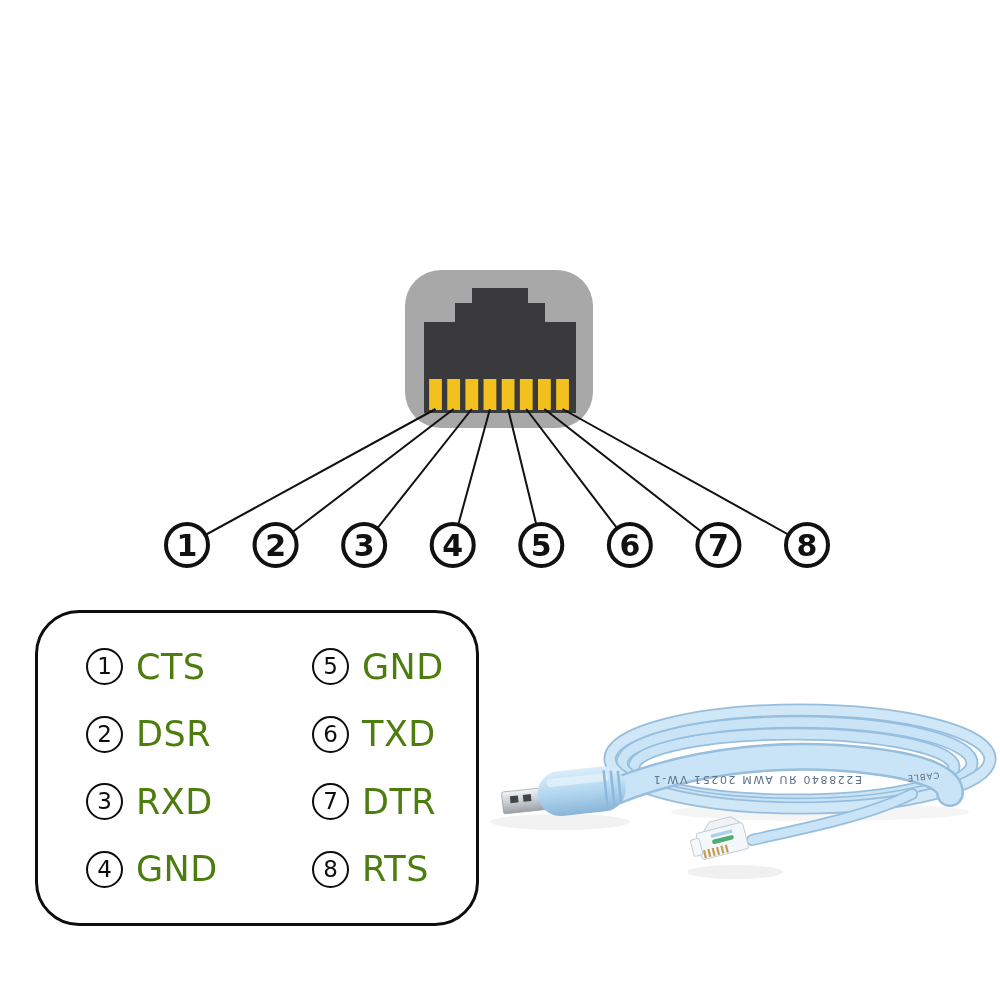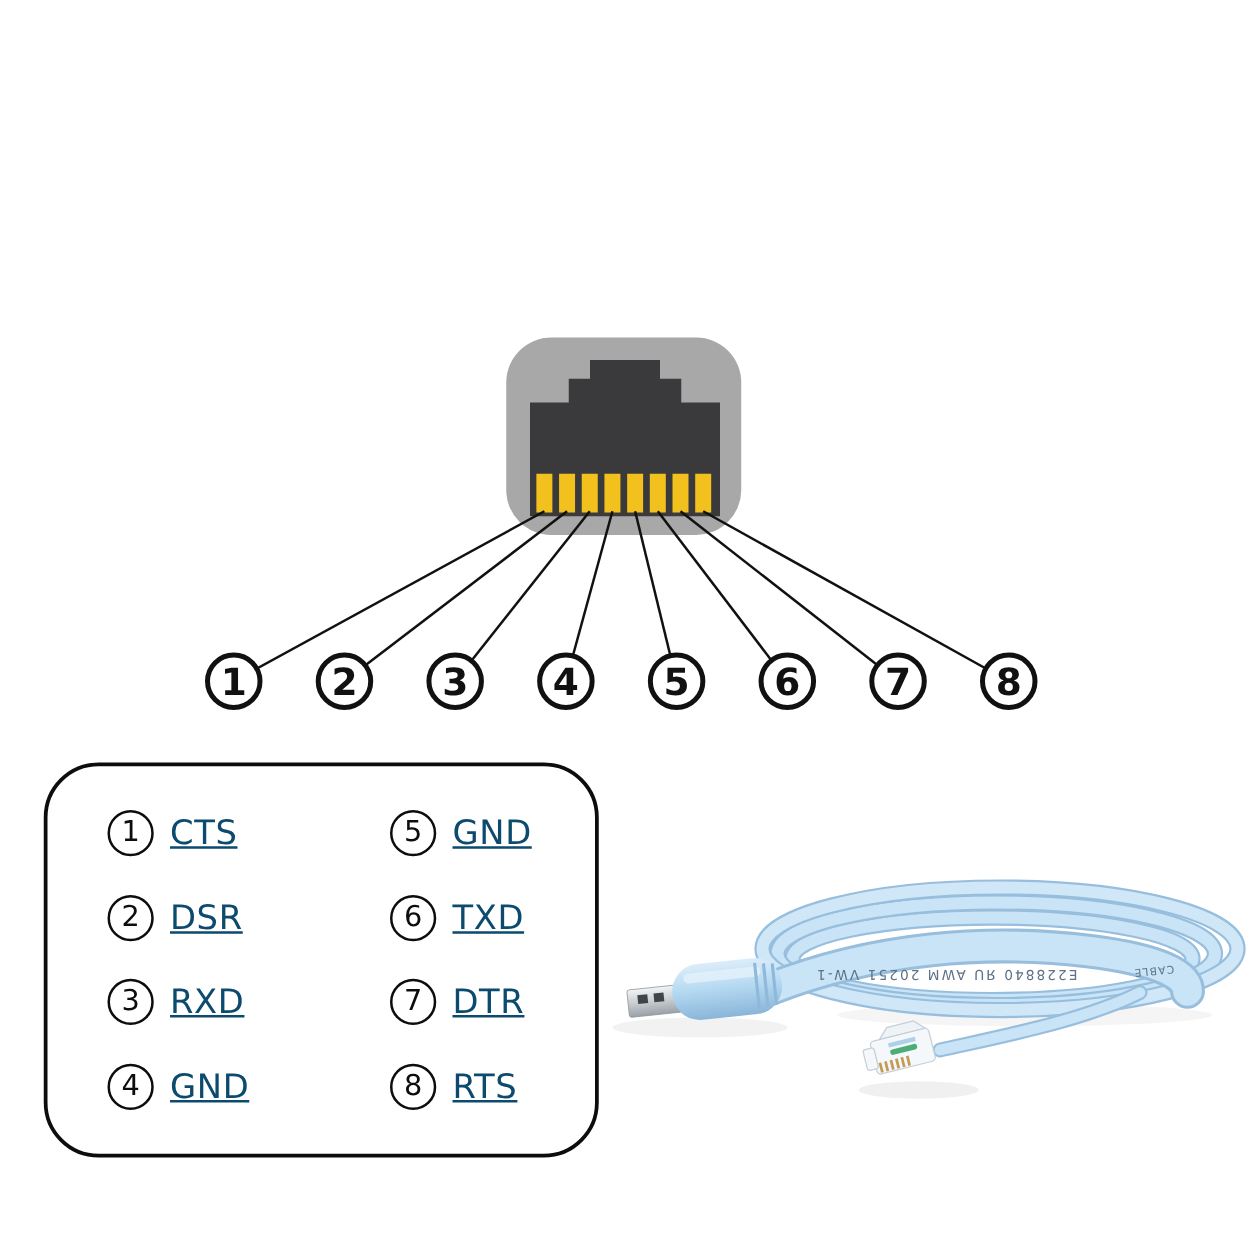--- a/index.html
+++ b/index.html
@@ -22,21 +22,21 @@
     height:100%;box-sizing:border-box;
     padding:20px 8px 20px 48px;
   }
   .legend-item{display:flex;align-items:center;gap:13px;}
   .lg-num{
     width:37px;height:37px;flex:0 0 auto;box-sizing:border-box;
     border:2.6px solid #0d0d0d;border-radius:50%;
     display:inline-flex;align-items:center;justify-content:center;
     font-size:23px;color:#0d0d0d;line-height:1;
   }
-  .lg-label{font-size:27px;color:#0c4a6e;letter-spacing:.5px;white-space:nowrap;text-decoration:underline;}
+  .lg-label{font-size:35px;color:#4d7c0f;letter-spacing:.5px;white-space:nowrap;}
 </style>
 </head>
 <body>
 
 <div class="page">
 
   <svg id="scene" viewBox="0 0 1000 1000" xmlns="http://www.w3.org/2000/svg">
     <defs>
       <linearGradient id="lg-metal" x1="0" y1="0" x2="0" y2="1">
         <stop offset="0" stop-color="#f2f4f5"></stop>

